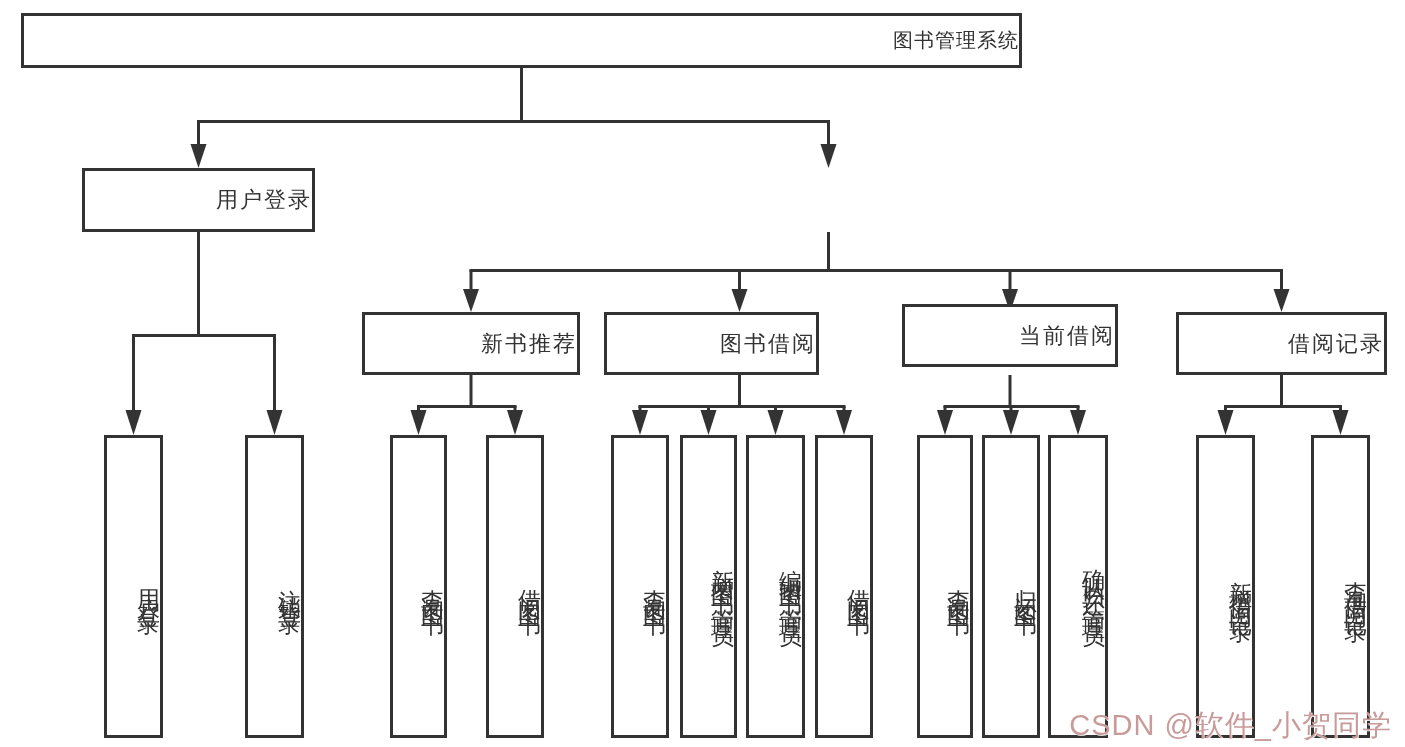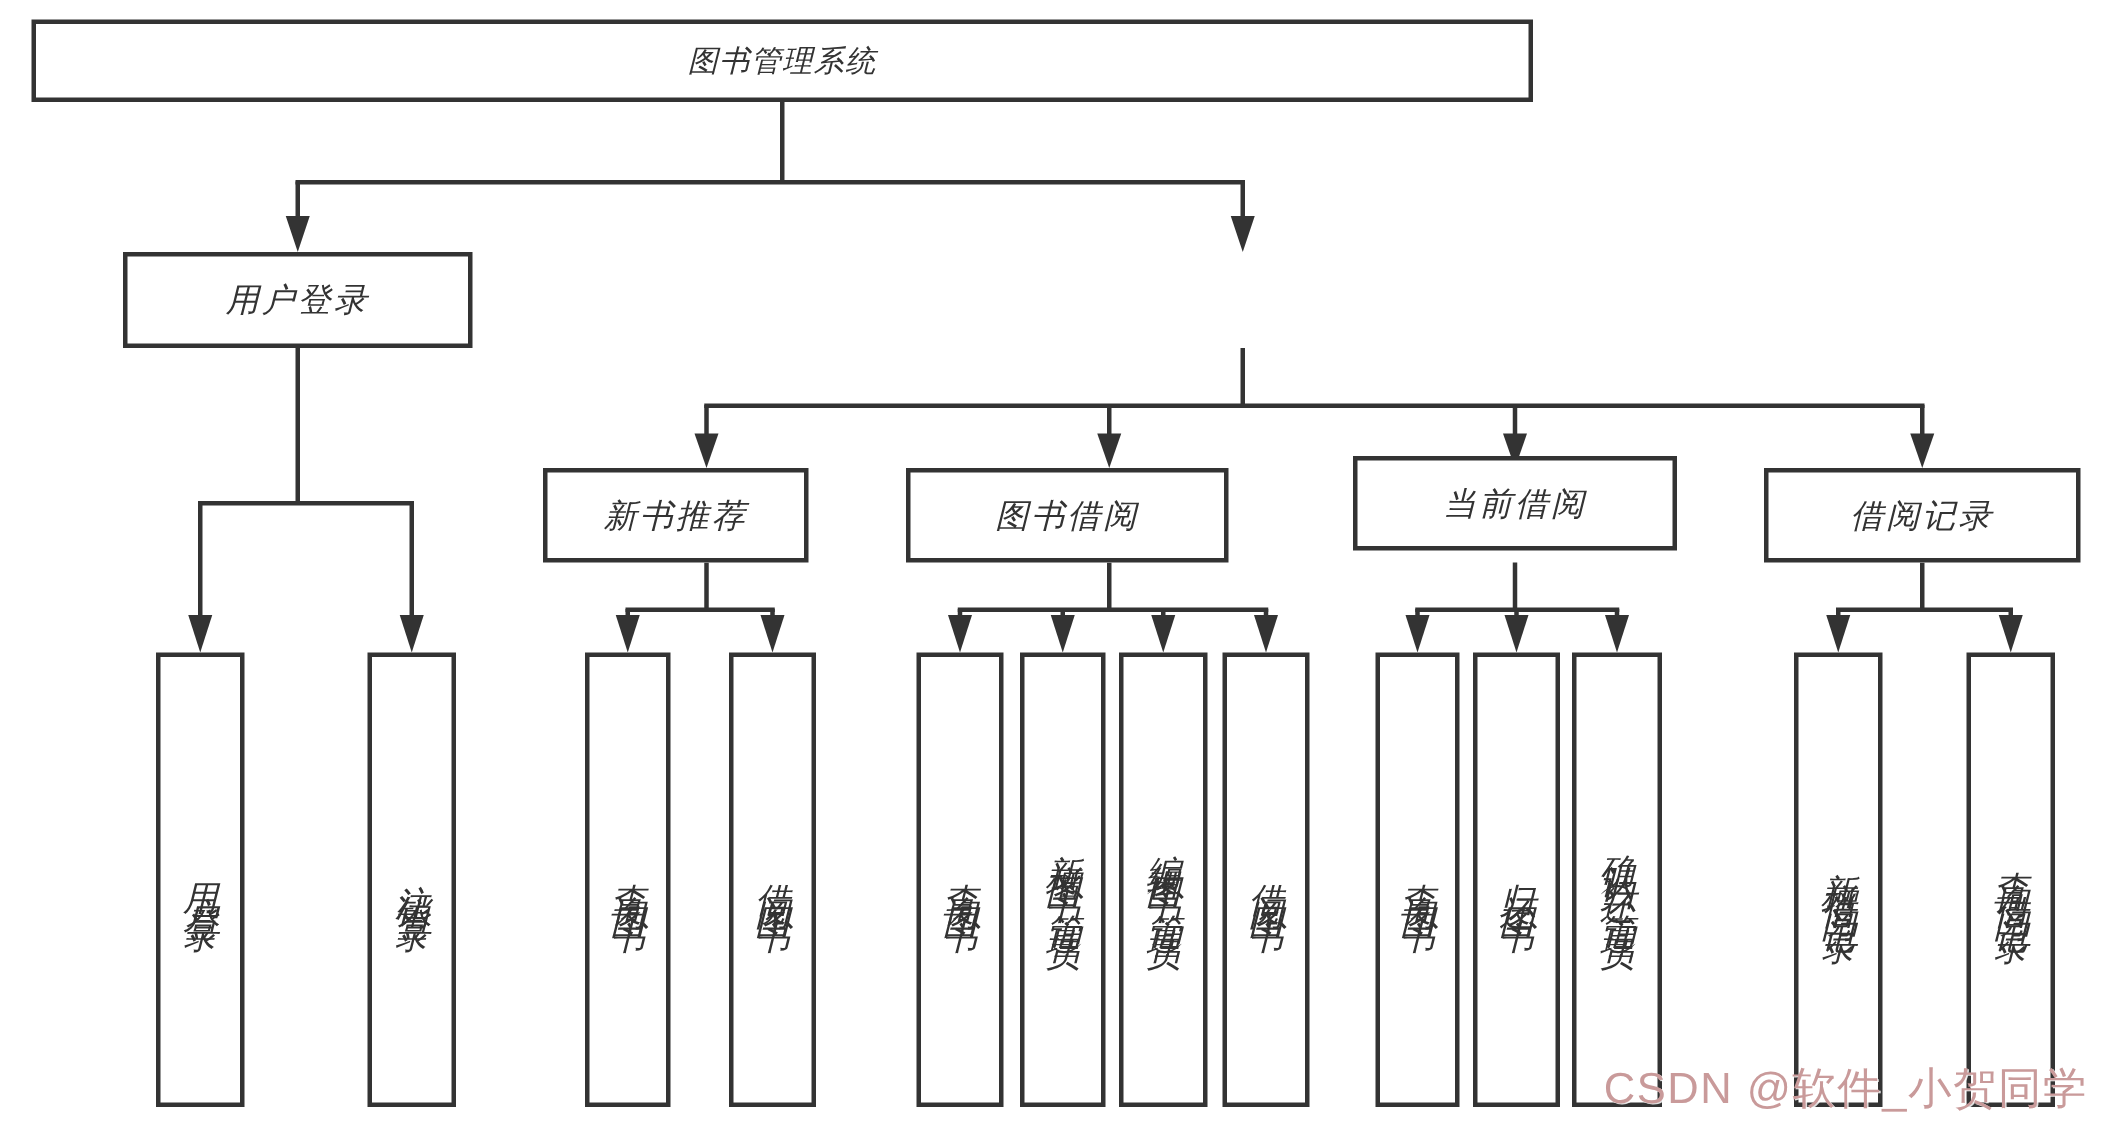--- a/index.html
+++ b/index.html
@@ -17,23 +17,22 @@
     font-family:"Liberation Sans","DejaVu Sans",sans-serif;
     color:var(--text);
     overflow:hidden;
   }
   .wires{position:absolute;left:0;top:0;width:1405px;height:747px;}
   .node{
     position:absolute;
     box-sizing:border-box;
     border:3px solid var(--border);
     background:#ffffff;
-    display:flex;align-items:center;justify-content:center;
+    display:flex;align-items:center;justify-content:flex-end;
     text-align:center;
-    font-style:italic;
   }
   .node.root span{font-size:20px;letter-spacing:1px;}
   .node.branch span{font-size:22px;letter-spacing:2px;}
   .node.leaf span{
     writing-mode:vertical-rl;
     text-orientation:mixed;
     font-size:23px;
     letter-spacing:8px;
     line-height:1;
     white-space:nowrap;
@@ -120,21 +119,21 @@
   </svg>
 
   <div class="node root" style="left:21px;top:13px;width:1001px;height:55px">
     <span>图书管理系统</span>
   </div>
 
   <div class="node branch" style="left:82px;top:168px;width:233px;height:64px">
     <span>用户登录</span>
   </div>
 
-  <div class="node branch" style="left:362px;top:312px;width:177px;height:63px">
+  <div class="node branch" style="left:362px;top:312px;width:218px;height:63px">
     <span>新书推荐</span>
   </div>
   <div class="node branch" style="left:604px;top:312px;width:215px;height:63px">
     <span>图书借阅</span>
   </div>
   <div class="node branch" style="left:902px;top:304px;width:216px;height:63px">
     <span>当前借阅</span>
   </div>
   <div class="node branch" style="left:1176px;top:312px;width:211px;height:63px">
     <span>借阅记录</span>

